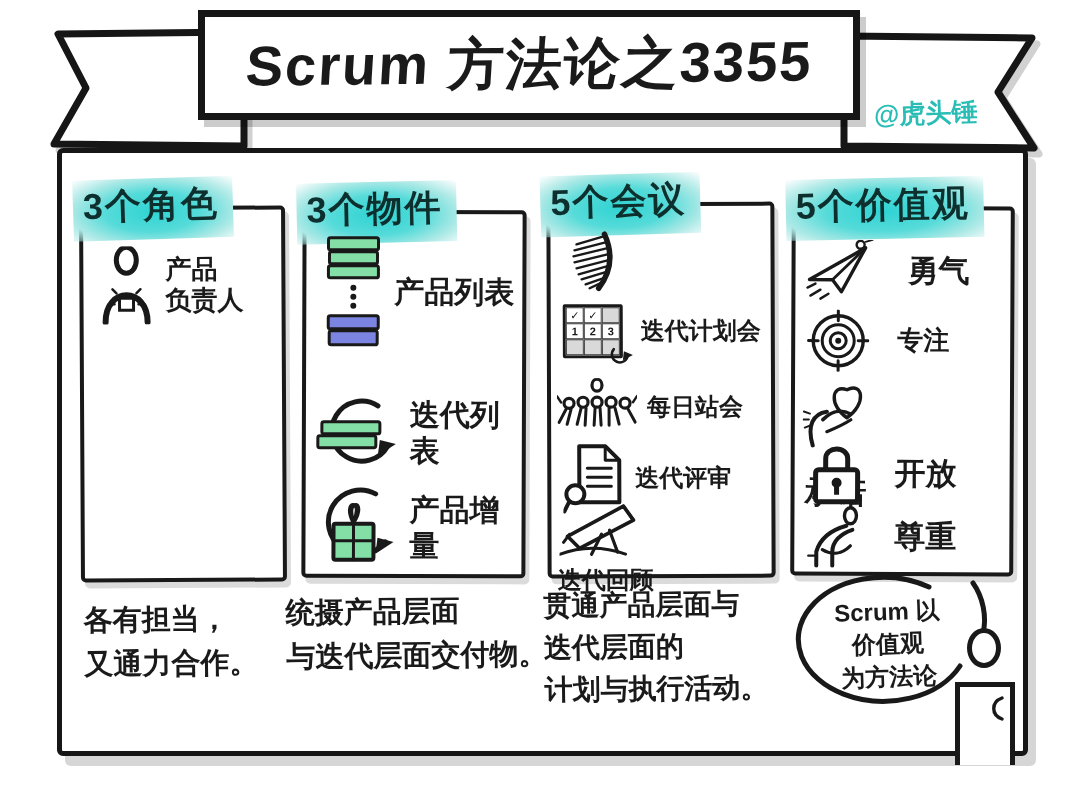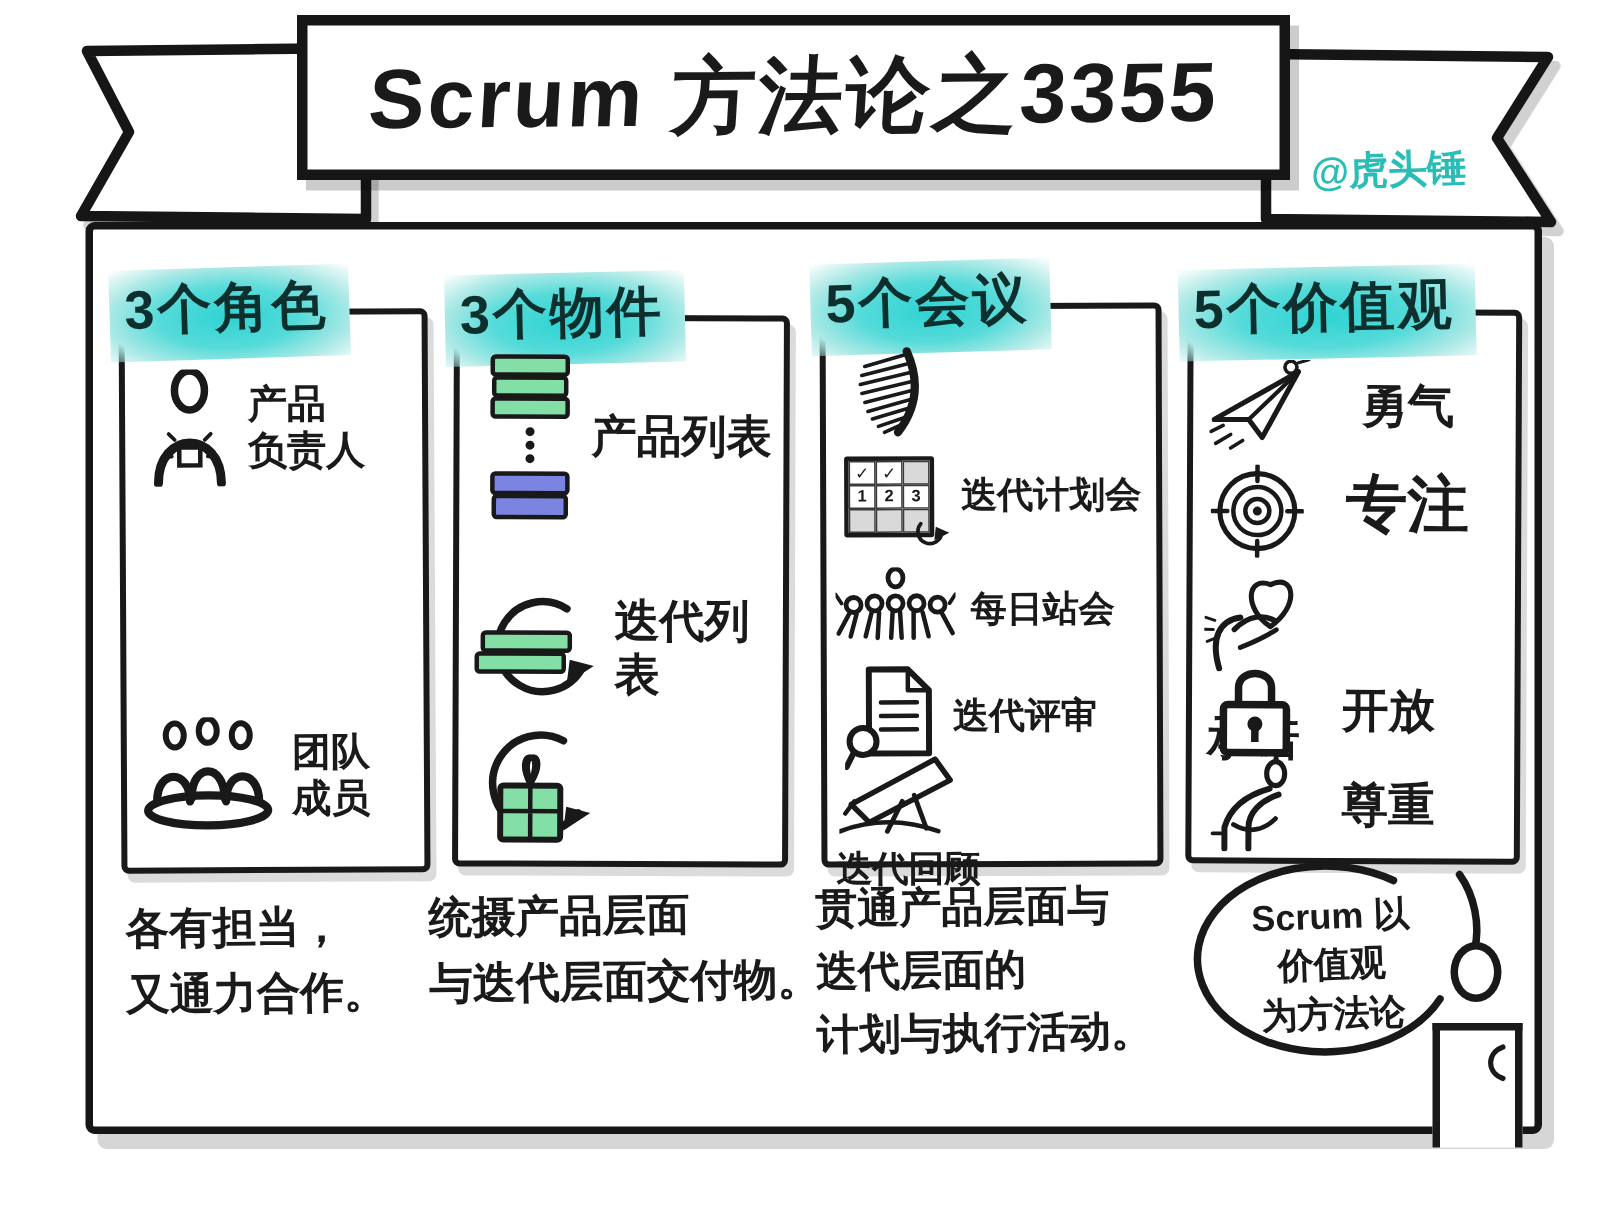--- a/index.html
+++ b/index.html
@@ -73,33 +73,20 @@
         <ellipse class="stroke" cx="29" cy="14" rx="10" ry="13" stroke-width="5"></ellipse>
         <path class="stroke" d="M8 76 C8 40, 50 40, 50 76" stroke-width="6"></path>
         <rect x="22" y="52" width="14" height="12" fill="#fff" stroke="#191919" stroke-width="3"></rect>
         <path class="stroke" d="M17 58 h-6 M41 58 h6 M19 47 l-4 -4 M39 47 l4 -4" stroke-width="2.5"></path>
       </svg>
       <div class="lbl" style="font-size:26px;">产品
 负责人</div>
     </div>
 
 
-    <div class="row" style="left:8px;top:268px;">
-      <svg width="92" height="78">
-        <ellipse class="stroke" cx="24" cy="12" rx="6" ry="8" stroke-width="4"></ellipse>
-        <ellipse class="stroke" cx="46" cy="9" rx="6" ry="8" stroke-width="4"></ellipse>
-        <ellipse class="stroke" cx="68" cy="12" rx="6" ry="8" stroke-width="4"></ellipse>
-        <path class="stroke" d="M12 56 C12 34, 34 34, 34 56" stroke-width="5.5"></path>
-        <path class="stroke" d="M35 54 C35 30, 57 30, 57 54" stroke-width="5.5"></path>
-        <path class="stroke" d="M58 56 C58 34, 80 34, 80 56" stroke-width="5.5"></path>
-        <ellipse class="stroke" cx="46" cy="62" rx="40" ry="10" stroke-width="5.5"></ellipse>
-      </svg>
-      <div class="lbl" style="font-size:26px;">团队
-成员</div>
-    </div>
   </div>
 
   <div class="colbox" style="left:302px;top:210px;width:216px;height:360px;transform:rotate(0.2deg);">
     <div class="colhead">3个物件</div>
 
     <div class="row" style="left:16px;top:22px;">
       <svg width="62" height="112">
         <rect x="6" y="2" width="50" height="12" rx="2" fill="#84dfa6" stroke="#191919" stroke-width="3"></rect>
         <rect x="7" y="16" width="48" height="12" rx="2" fill="#84dfa6" stroke="#191919" stroke-width="3"></rect>
         <rect x="6" y="30" width="50" height="12" rx="2" fill="#84dfa6" stroke="#191919" stroke-width="3"></rect>
@@ -123,20 +110,21 @@
     </div>
 
     <div class="row" style="left:6px;top:272px;">
       <svg width="94" height="84">
         <path class="stroke" d="M64 8 A 32 32 0 1 0 74 56" stroke-width="5"></path>
         <polygon points="66,52 82,56 64,68" fill="#191919"></polygon>
         <rect x="22" y="38" width="40" height="36" rx="2" fill="#84dfa6" stroke="#191919" stroke-width="4"></rect>
         <path class="stroke" d="M42 38 V74 M22 55 H62" stroke-width="3"></path>
         <path class="stroke" d="M41 36 C30 14 52 12 42 35 C34 12 56 14 43 36" stroke-width="3"></path>
       </svg>
+      <div class="lbl" style="font-size:30px;">产品增量</div>
     </div>
   </div>
 
   <div class="colbox" style="left:547px;top:202px;width:220px;height:368px;transform:rotate(-0.2deg);">
     <div class="colhead">5个会议</div>
 
     <div class="row" style="left:10px;top:24px;">
       <svg width="56" height="62">
         <path class="stroke" d="M44 4 C52 22 52 40 38 58" stroke-width="5.5"></path>
         <path class="stroke" d="M44 6 L16 14 M46 12 L14 20 M47 18 L13 26 M48 24 L14 32 M48 30 L16 38 M47 36 L18 44 M45 42 L21 49 M43 48 L25 54 M40 53 L29 58" stroke-width="2.4"></path>
@@ -213,21 +201,21 @@
     </div>
 
     <div class="row" style="left:12px;top:100px;gap:28px;">
       <svg width="62" height="62">
         <circle class="stroke" cx="31" cy="31" r="25" stroke-width="3.4"></circle>
         <circle class="stroke" cx="31" cy="31" r="16" stroke-width="3"></circle>
         <circle class="stroke" cx="31" cy="31" r="8" stroke-width="3"></circle>
         <circle cx="31" cy="31" r="3" fill="#191919"></circle>
         <path class="stroke" d="M31 1 V11 M31 51 V61 M1 31 H11 M51 31 H61" stroke-width="3"></path>
       </svg>
-      <div class="lbl" style="font-size:41px;white-space:nowrap;font-family:Liberation Mono, monospace;">专注</div>
+      <div class="lbl" style="font-size:26px;white-space:nowrap;">专注</div>
     </div>
 
     <div class="row" style="left:8px;top:164px;gap:26px;flex-direction:column;">
       <svg width="66" height="74">
         <path d="M44 44 C26 32 28 10 44 16 C60 8 64 30 44 44 Z" fill="#ffffff" stroke="#191919" stroke-width="3.4" stroke-linejoin="round"></path>
         <path class="stroke" d="M10 72 C4 52 10 40 24 38" stroke-width="4"></path>
         <path class="stroke" d="M20 46 C30 36 40 36 47 40" stroke-width="3.6"></path>
         <path class="stroke" d="M24 58 C34 54 42 50 48 46" stroke-width="3.2"></path>
         <path class="stroke" d="M1 38 L7 40 M0 46 L6 46 M2 54 L7 52" stroke-width="2"></path>
       </svg>

